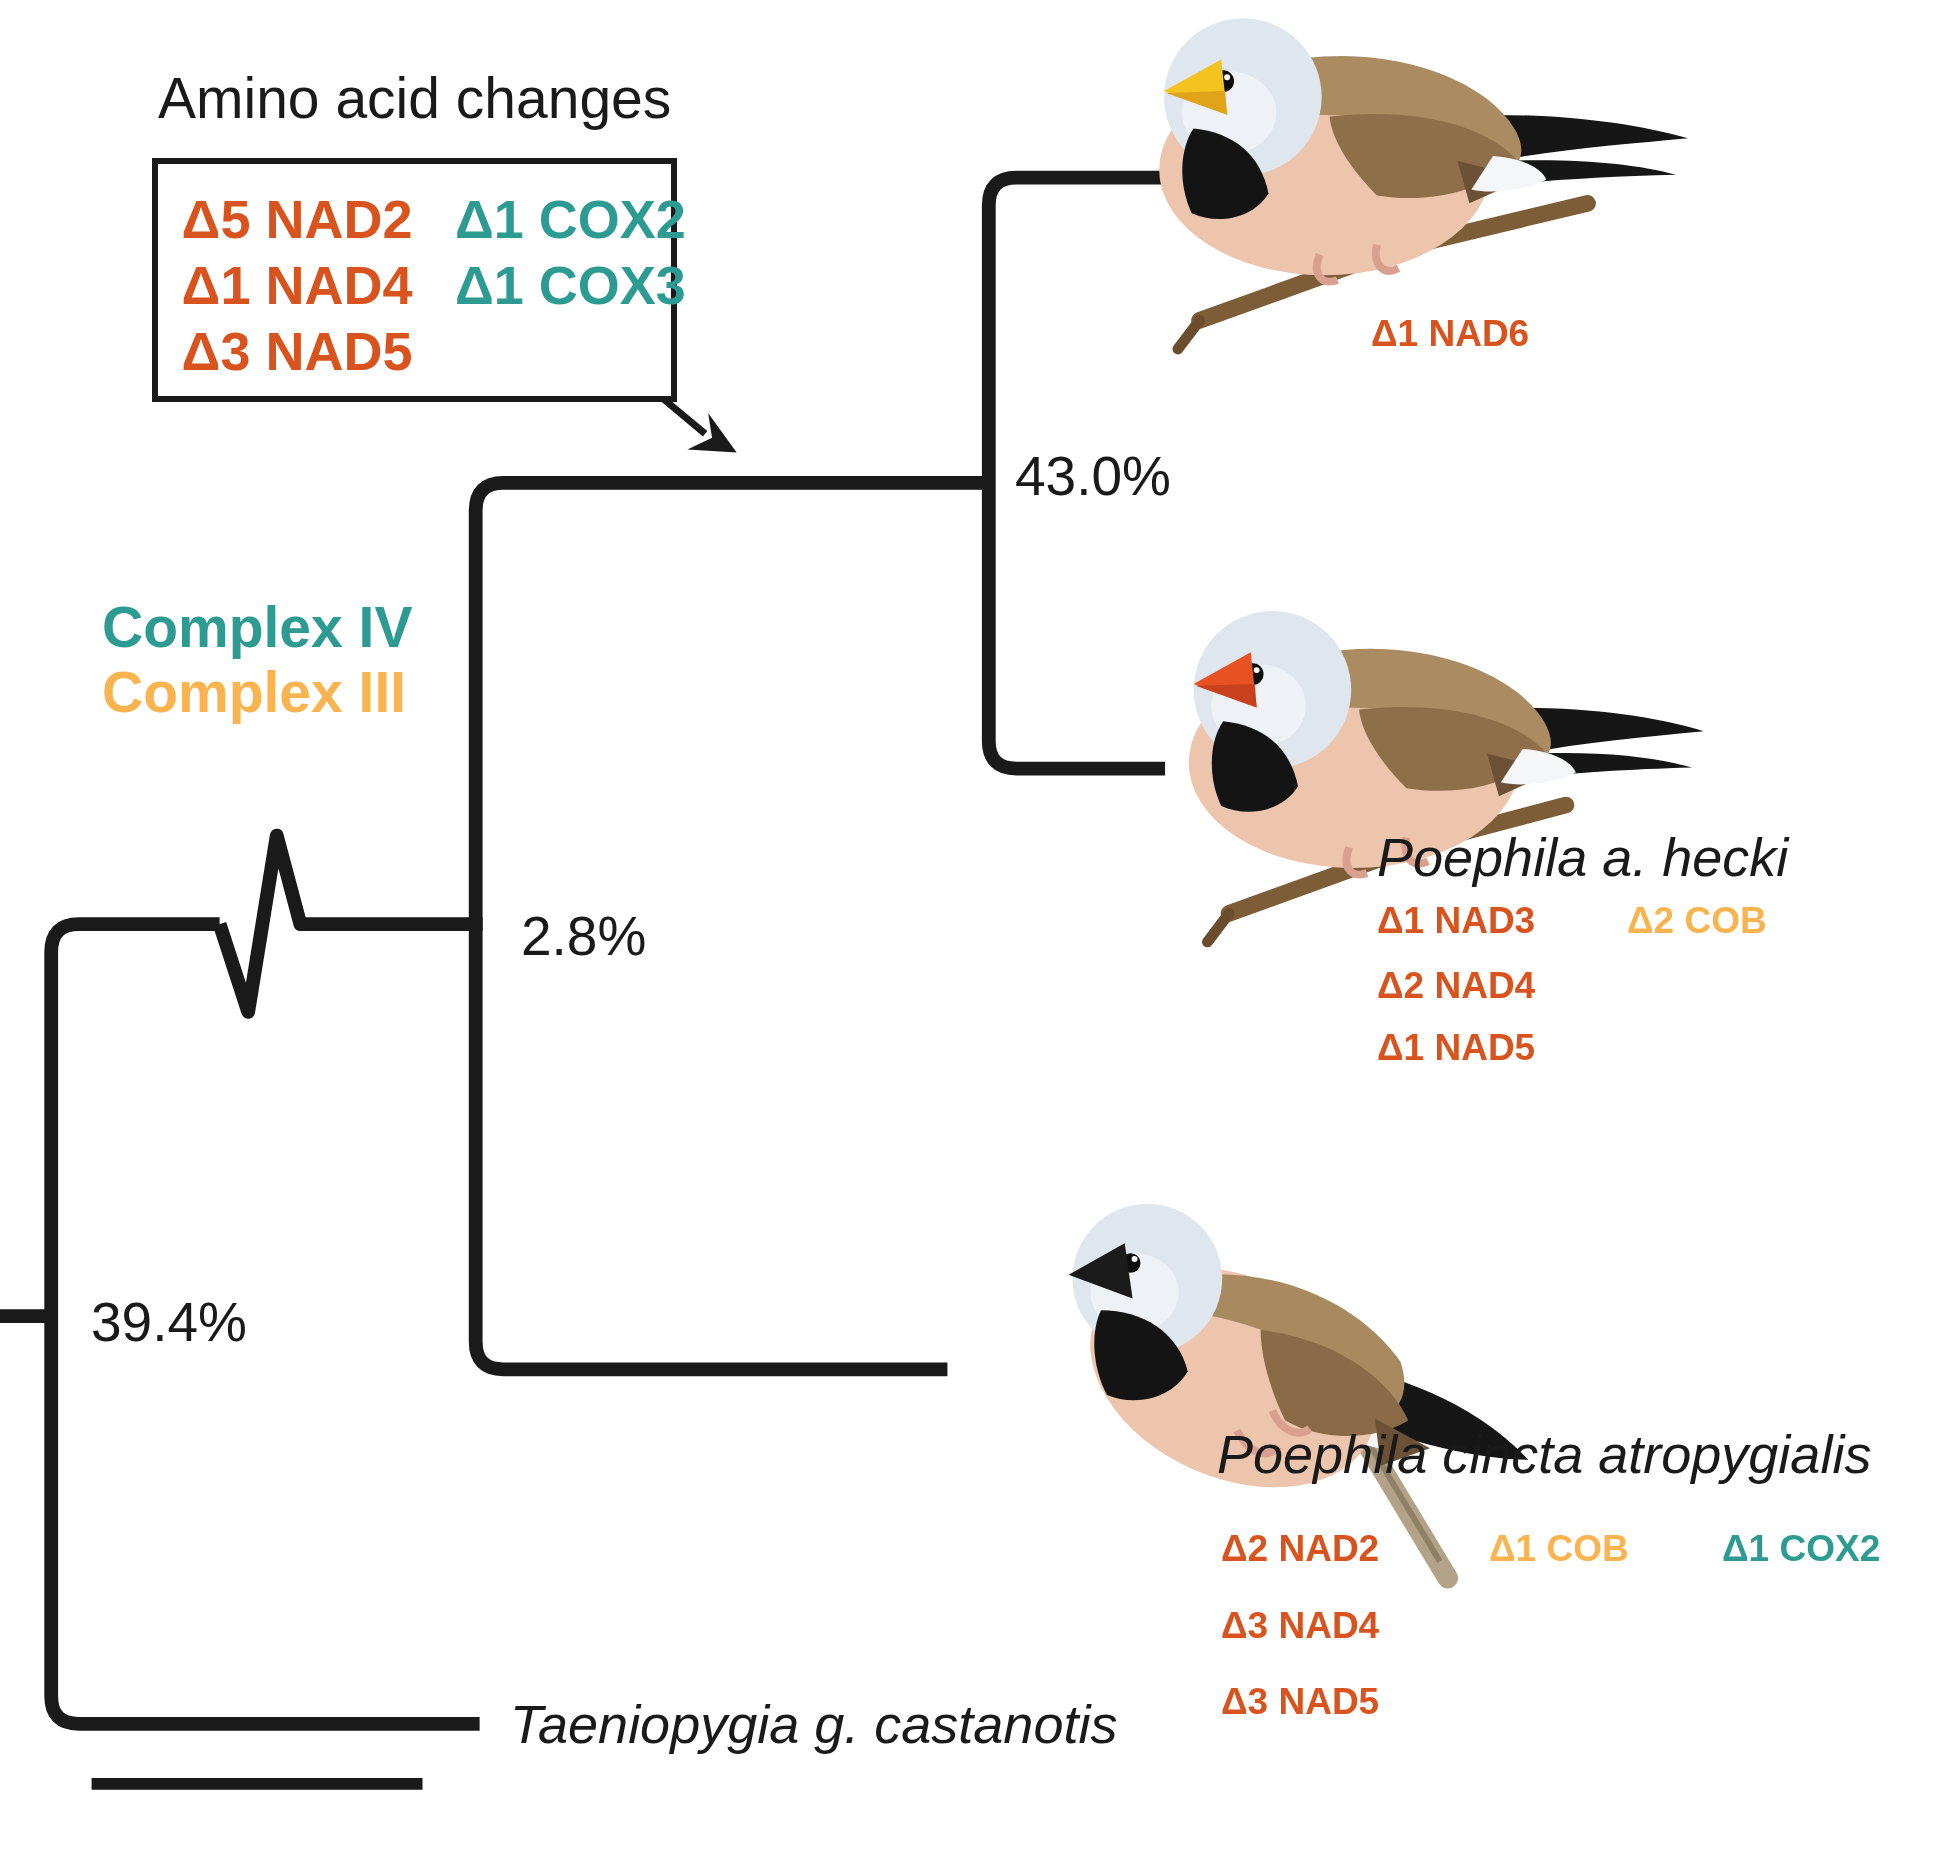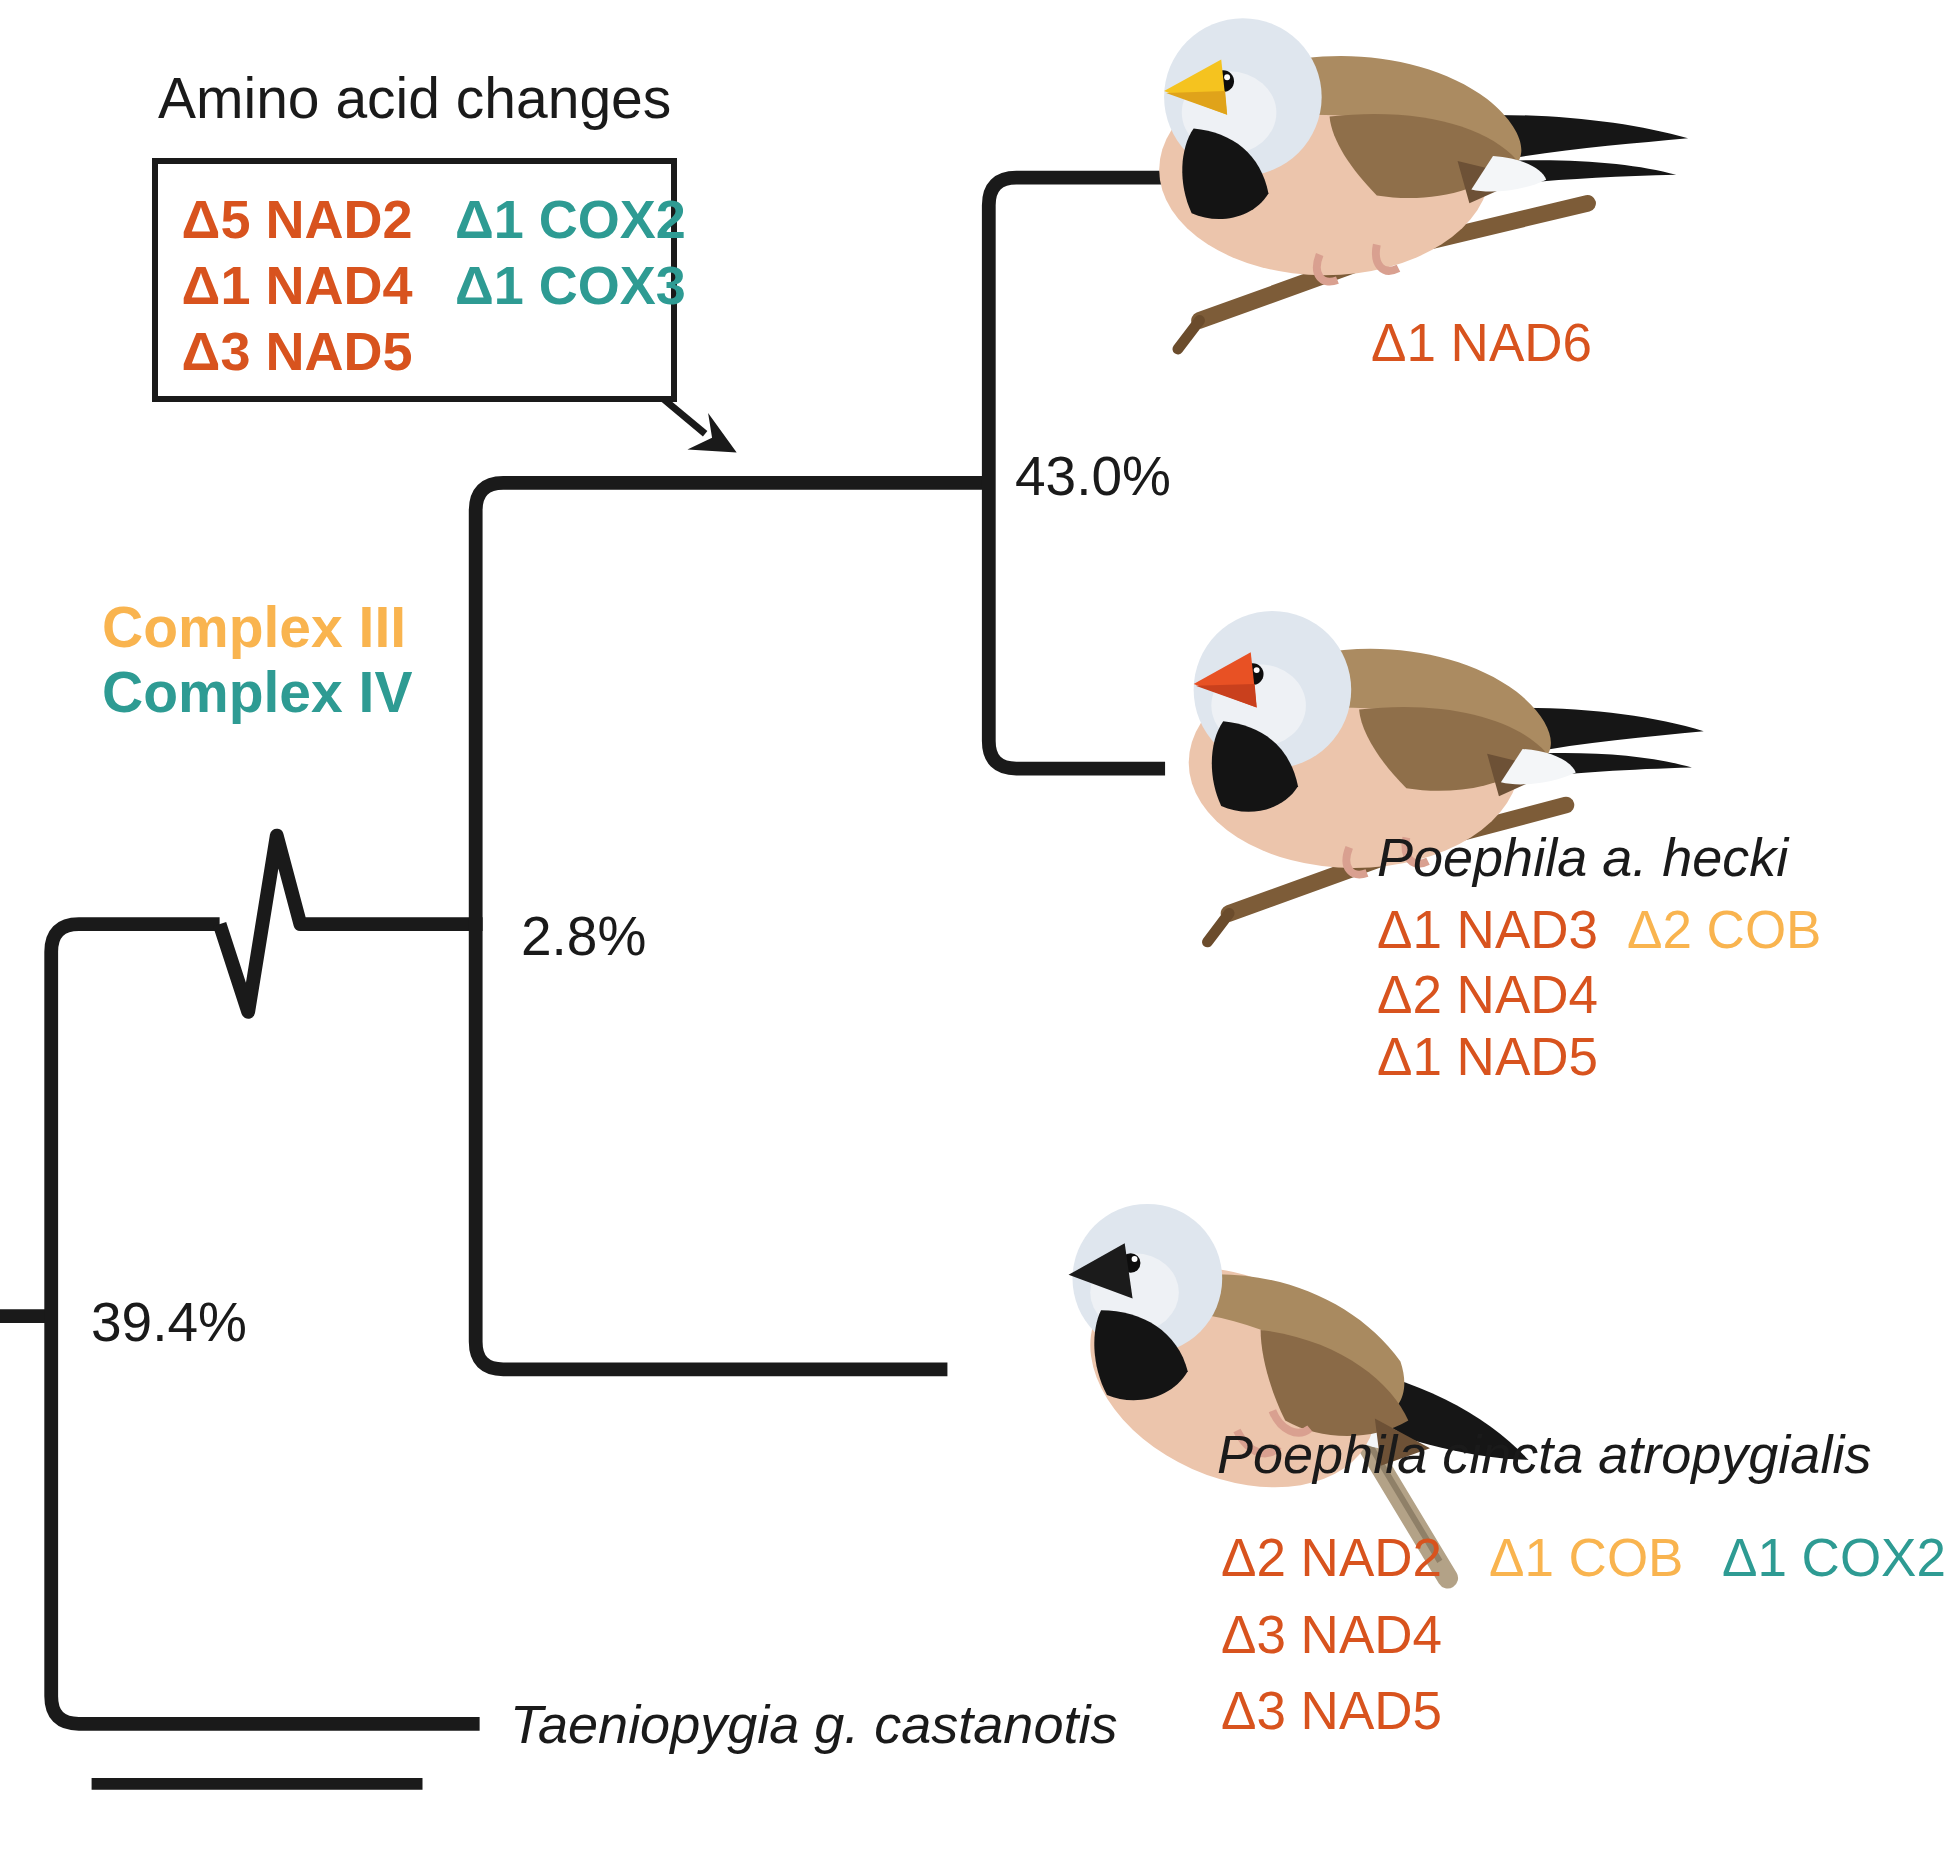--- a/index.html
+++ b/index.html
@@ -9,21 +9,21 @@
     background:#ffffff;
     font-family:"Liberation Sans", sans-serif;
     color:#1a1a1a;
     overflow:hidden;
   }
   .art{position:absolute;left:0;top:0;}
   .lbl{position:absolute;white-space:nowrap;line-height:1.05;}
   .title{font-size:57px;letter-spacing:0px;}
   .pct{font-size:55px;}
   .sp{font-size:54px;font-style:italic;}
-  .chg{font-size:53px;font-weight:normal;}
+  .chg{font-size:37px;font-weight:bold;}
   .scalelbl{font-size:55px;}
   .box{
     position:absolute;left:152px;top:158px;width:525px;height:244px;
     border:6.9px solid #1a1a1a;background:#ffffff;box-sizing:border-box;
   }
   .boxcol{position:absolute;top:21.7px;font-size:54px;font-weight:bold;line-height:66px;white-space:nowrap;}
   .boxcol1{left:23.6px;}
   .boxcol2{left:297px;}
   .legend{position:absolute;left:102px;top:595px;font-size:57px;font-weight:bold;line-height:65px;}
   .legend div{white-space:nowrap;}
@@ -127,22 +127,22 @@
       <div>Δ1 NAD4</div>
       <div>Δ3 NAD5</div>
     </div>
     <div class="boxcol boxcol2" style="color: rgb(46, 155, 147);">
       <div>Δ1 COX2</div>
       <div>Δ1 COX3</div>
     </div>
   </div>
 
   <div class="legend">
+    <div style="color: rgb(46, 155, 147);">Complex IV</div>
     <div style="color: rgb(249, 180, 79);">Complex III</div>
-    <div style="color: rgb(46, 155, 147);">Complex IV</div>
   </div>
 
   <div class="lbl pct" style="left:1015px;top:448px;">43.0%</div>
   <div class="lbl pct" style="left:521px;top:908px;">2.8%</div>
   <div class="lbl pct" style="left:91px;top:1294px;">39.4%</div>
 
   <div class="lbl chg" style="left: 1371px; top: 315px; color: rgb(216, 83, 30);">Δ1 NAD6</div>
 
   <div class="lbl sp" style="left:1377px;top:829px;">Poephila a. hecki</div>
   <div class="lbl chg" style="left: 1377px; top: 902px; color: rgb(216, 83, 30);">Δ1 NAD3</div>

